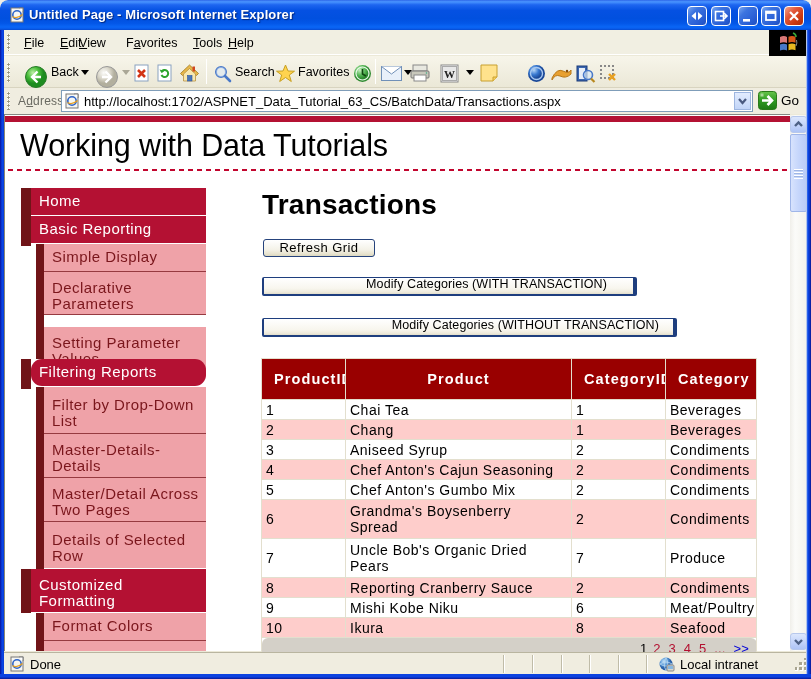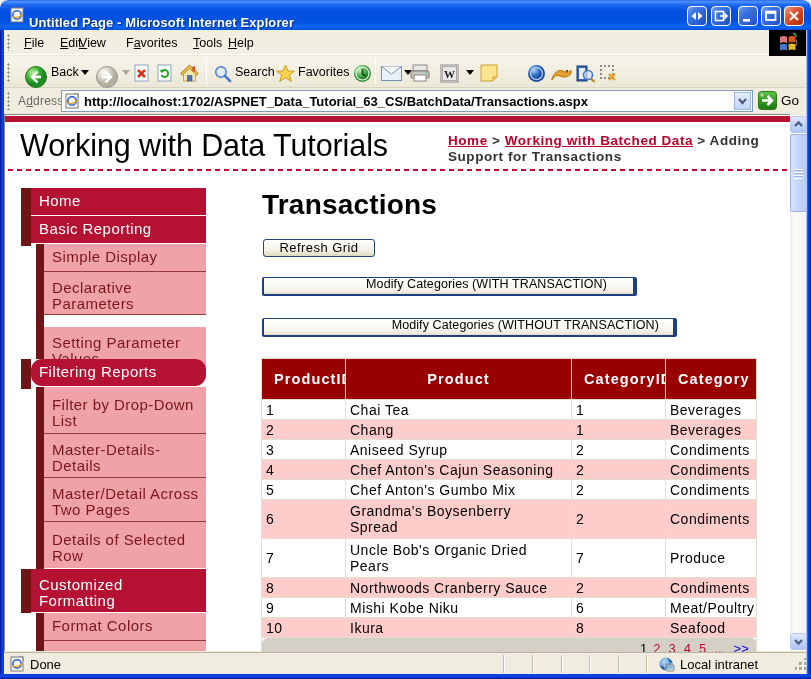--- a/index.html
+++ b/index.html
@@ -4,37 +4,37 @@
 <style>
 * { margin:0; padding:0; box-sizing:border-box; }
 html,body { width:811px; height:679px; background:#F0EEE8; font-family:"Liberation Sans", sans-serif; overflow:hidden; }
 #win { position:absolute; left:0; top:0; width:811px; height:679px; border-radius:8px 8px 0 0; background:#ECE9D8; overflow:hidden; }
 .abs { position:absolute; }
 
 #title { position:absolute; left:0; top:0; width:811px; height:30px;
  background:linear-gradient(180deg,#2E66E8 0%,#4A95FF 6%,#1E66F0 16%,#0551E2 35%,#0150DF 62%,#0357E8 78%,#0A66F6 90%,#0859E8 97%,#0646C8 100%);
  border-radius:8px 8px 0 0; }
 #title .ticon { position:absolute; left:10px; top:7px; width:16px; height:16px; }
-#title .ttext { position:absolute; left:29px; top:15px; color:#fff; font-size:13px; font-weight:bold; letter-spacing:0.1px; text-shadow:1px 1px 1px rgba(0,20,80,.7); }
+#title .ttext { position:absolute; left:29px; top:7px; color:#fff; font-size:13px; font-weight:bold; letter-spacing:0.1px; text-shadow:1px 1px 1px rgba(0,20,80,.7); }
 .tbtn { position:absolute; top:6px; width:20px; height:20px; border-radius:4px; border:1px solid #fff;
  background:linear-gradient(135deg,#7BA7F0 0%,#3C74E0 30%,#2A5FD5 70%,#1E4FC0 100%); color:#fff; }
 .tbtn.close { background:linear-gradient(135deg,#F2A38C 0%,#E2573A 35%,#CC3911 70%,#B02E0A 100%); }
 .tbtn svg { position:absolute; left:0; top:0; }
 
 #menubar { position:absolute; left:3px; top:30px; width:804px; height:25px; background:#F1EFE2; border-bottom:1px solid #fff; }
 #menubar .m { position:absolute; top:6px; font-size:12.5px; color:#000; }
 .grip { position:absolute; width:4px; background-image:radial-gradient(circle at 1.5px 1.5px,#979379 0.95px, #FFFFFF 1.4px, transparent 1.7px); background-size:4px 4px; }
 
 #toolbar { position:absolute; left:3px; top:56px; width:804px; height:32px; background:linear-gradient(180deg,#F7F5EA,#EBE8D7); border-bottom:1px solid #D8D4C0; }
 #toolbar .lbl { font-size:12.5px; color:#000; position:absolute; top:9px; }
 .tsep { position:absolute; top:3px; height:25px; width:1px; background:#C9C5B0; border-right:1px solid #fff; }
 
 #addrbar { position:absolute; left:3px; top:88px; width:804px; height:26px; background:#F0EDE0; }
 #addrbar .albl { position:absolute; left:15px; top:6px; font-size:12px; color:#6A6A62; letter-spacing:0.2px; }
-#addrfield { position:absolute; left:58px; top:2px; width:692px; height:22px; background:#fff; border:1px solid #7F9DB9;font-weight:bold; }
+#addrfield { position:absolute; left:58px; top:2px; width:692px; height:22px; background:#fff; border:1px solid #7F9DB9; }
 #addrfield .url { position:absolute; left:22px; top:3px; font-size:13px; letter-spacing:0px; color:#000; white-space:nowrap; }
 #addrdrop { position:absolute; right:1px; top:1px; width:17px; height:18px; background:linear-gradient(180deg,#E2ECFE,#C2D5F8); border:1px solid #9EB6E0; }
 #gobox { position:absolute; left:755px; top:3px; width:40px; height:20px; }
 
 #content { position:absolute; left:4px; top:114px; width:786px; height:537px; background:#fff; border-left:1px solid #8A8874; border-top:1px solid #848882; }
 #redband { position:absolute; left:0; top:1px; width:786px; height:6px; background:#B41133; }
 #h1 { position:absolute; left:20px; top:128px; font-size:30.5px; color:#000; letter-spacing:-0.1px; }
 #crumb { position:absolute; left:448px; top:133px; width:330px; font-size:13.5px; font-weight:bold; line-height:15.5px; letter-spacing:0.55px; color:#333; }
 #crumb a { color:#BE0028; }
 #dash { position:absolute; left:8px; top:169px; width:780px; height:2px; background:repeating-linear-gradient(90deg,#C2052E 0 5px,transparent 5px 9px); }
@@ -295,21 +295,20 @@
           <path d="M4 9.5 L13 9.5 M9.5 5 L14 9.5 L9.5 14" stroke="#fff" stroke-width="2.6" fill="none"></path>
           <rect x="2.5" y="2.5" width="3" height="3" fill="#A8D898"></rect>
         </svg>
       <span class="abs" style="left:23px; top:2px; font-size:13.5px;">Go</span>
     </div>
   </div>
   <div id="content">
       <div id="redband"></div>
     </div>
   <div id="h1">Working with Data Tutorials</div>
-  <div id="crumb"><a>Home</a> &gt; <a>Working with Batched Data</a> &gt; Adding<br>Support for Transactions</div>
   <div id="dash"></div>
   <div id="nav">
     <div class="nsq" style="top:188px; height:30px;"></div>
       <div class="nbar" style="top:188px; height:27px;">
         <span class="t" style="top:5px;">Home</span>
       </div>
     <div class="nsq" style="top:216px; height:30px;"></div>
       <div class="nbar" style="top:216px; height:27px;">
         <span class="t" style="top:5px;">Basic Reporting</span>
       </div>
@@ -411,21 +410,21 @@
           <td>Condiments</td>
         </tr>
     <tr style="height:39px;">
           <td>7</td>
           <td>Uncle Bob's Organic Dried<br>Pears</td>
           <td>7</td>
           <td>Produce</td>
         </tr>
     <tr style="height:20px;" class="p">
           <td>8</td>
-          <td>Northwoods Cranberry Sauce</td>
+          <td>Reporting Cranberry Sauce</td>
           <td>2</td>
           <td>Condiments</td>
         </tr>
     <tr style="height:20px;">
           <td>9</td>
           <td>Mishi Kobe Niku</td>
           <td>6</td>
           <td>Meat/Poultry</td>
         </tr>
     <tr style="height:20px;" class="p">

